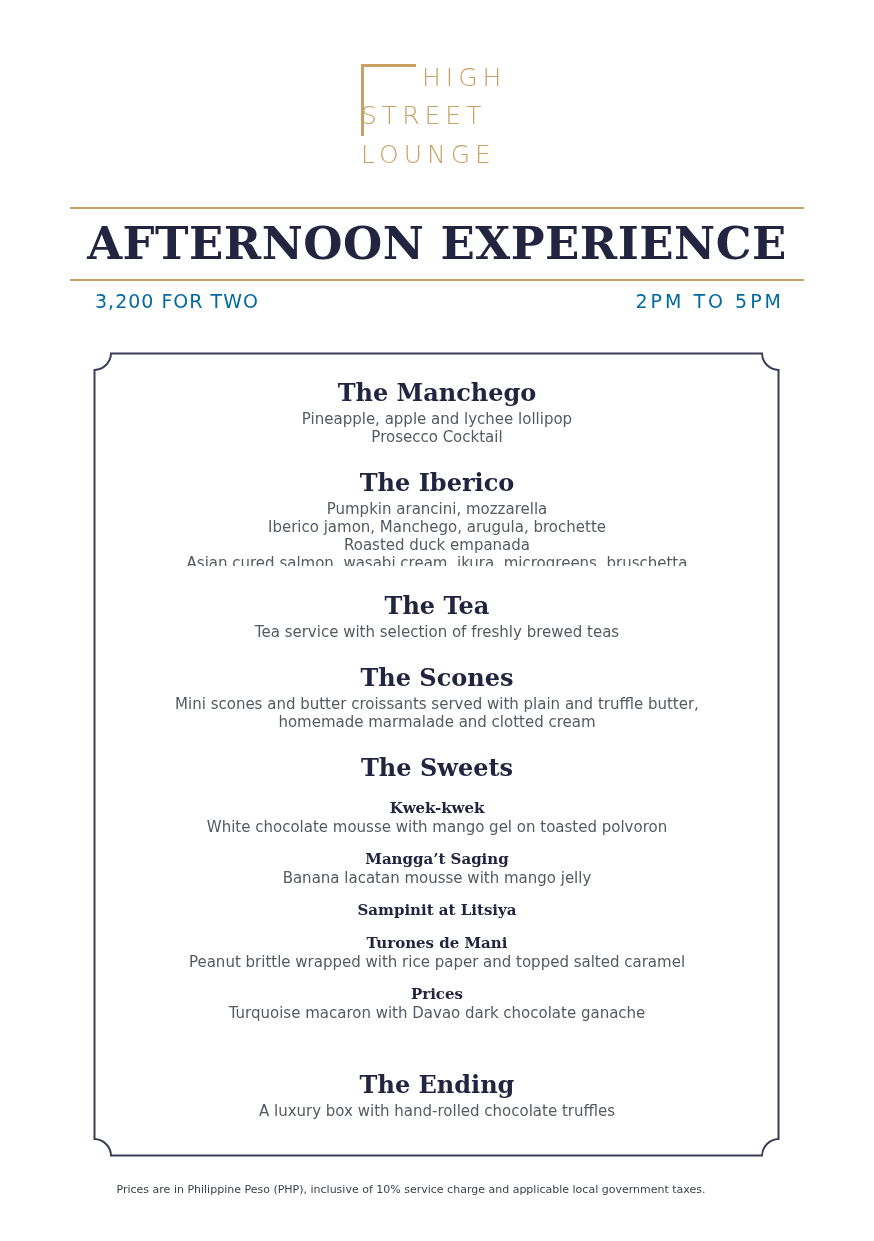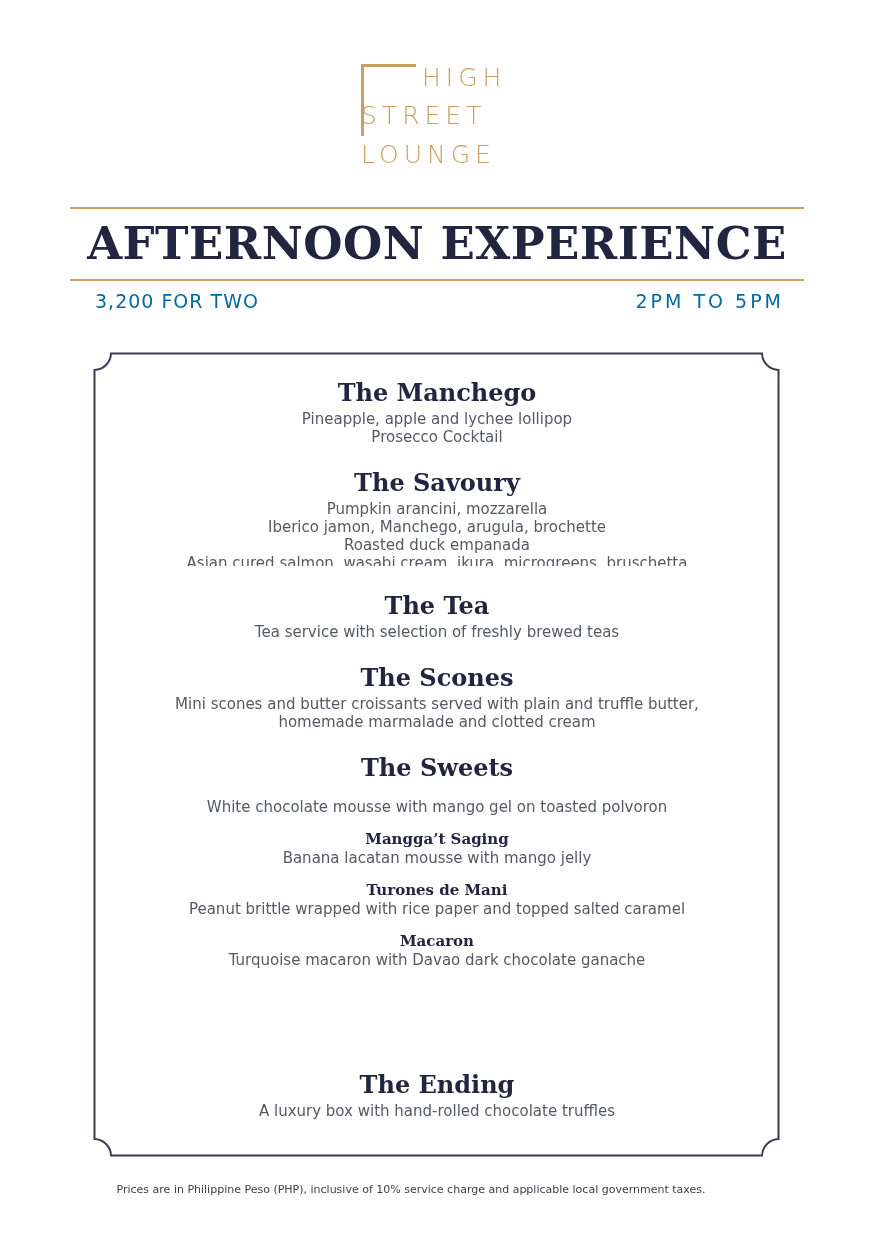--- a/index.html
+++ b/index.html
@@ -76,21 +76,21 @@
 </div>
 
 <div class="menu">
   <div class="s-welcome">
     <p class="section-title">The Manchego</p>
     <p class="item-line">Pineapple, apple and lychee lollipop</p>
     <p class="item-line">Prosecco Cocktail</p>
   </div>
 
   <div class="s-savoury">
-    <p class="section-title">The Savoury</p>
+    <p class="section-title">The Iberico</p>
     <p class="item-line">Pumpkin arancini, mozzarella</p>
     <p class="item-line">Iberico jamon, Manchego, arugula, brochette</p>
     <p class="item-line">Roasted duck empanada</p>
     <p class="item-line">Asian cured salmon, wasabi cream, ikura, microgreens, bruschetta</p>
   </div>
 
   <div class="s-tea">
     <p class="section-title">The Tea</p>
     <p class="item-line">Tea service with selection of freshly brewed teas</p>
   </div>
@@ -98,34 +98,36 @@
   <div class="s-scones">
     <p class="section-title">The Scones</p>
     <p class="item-line">Mini scones and butter croissants served with plain and truffle butter,</p>
     <p class="item-line">homemade marmalade and clotted cream</p>
   </div>
 
   <div class="s-sweets">
     <p class="section-title">The Sweets</p>
     <div class="sweets-list">
       <div class="sweet">
+        <p class="sub-title">Kwek-kwek</p>
         <p class="item-line">White chocolate mousse with mango gel on toasted polvoron</p>
       </div>
       <div class="sweet">
         <p class="sub-title">Mangga’t Saging</p>
         <p class="item-line">Banana lacatan mousse with mango jelly</p>
       </div>
       <div class="sweet">
+        <p class="sub-title">Sampinit at Litsiya</p>
       </div>
       <div class="sweet">
         <p class="sub-title">Turones de Mani</p>
         <p class="item-line">Peanut brittle wrapped with rice paper and topped salted caramel</p>
       </div>
       <div class="sweet">
-        <p class="sub-title">Macaron</p>
+        <p class="sub-title">Prices</p>
         <p class="item-line">Turquoise macaron with Davao dark chocolate ganache</p>
       </div>
     </div>
   </div>
 
   <div class="s-ending">
     <p class="section-title">The Ending</p>
     <p class="item-line">A luxury box with hand-rolled chocolate truffles</p>
   </div>
 </div>

